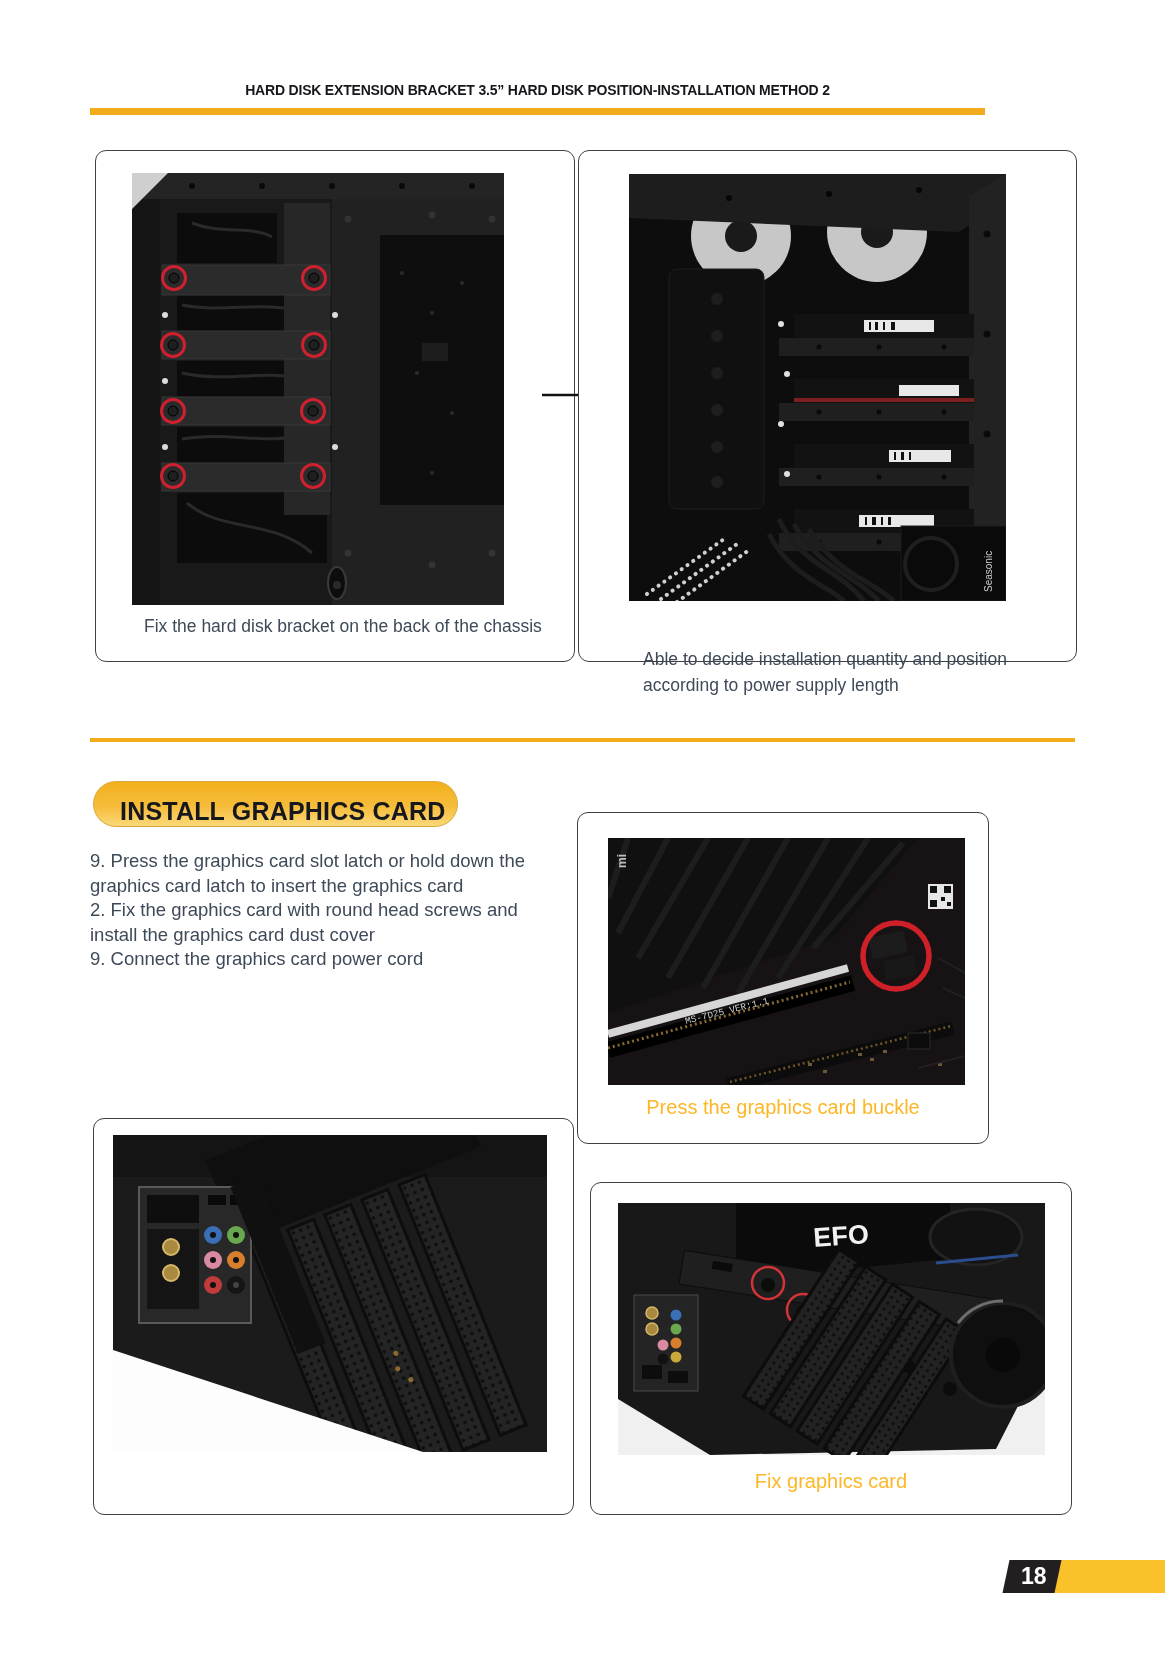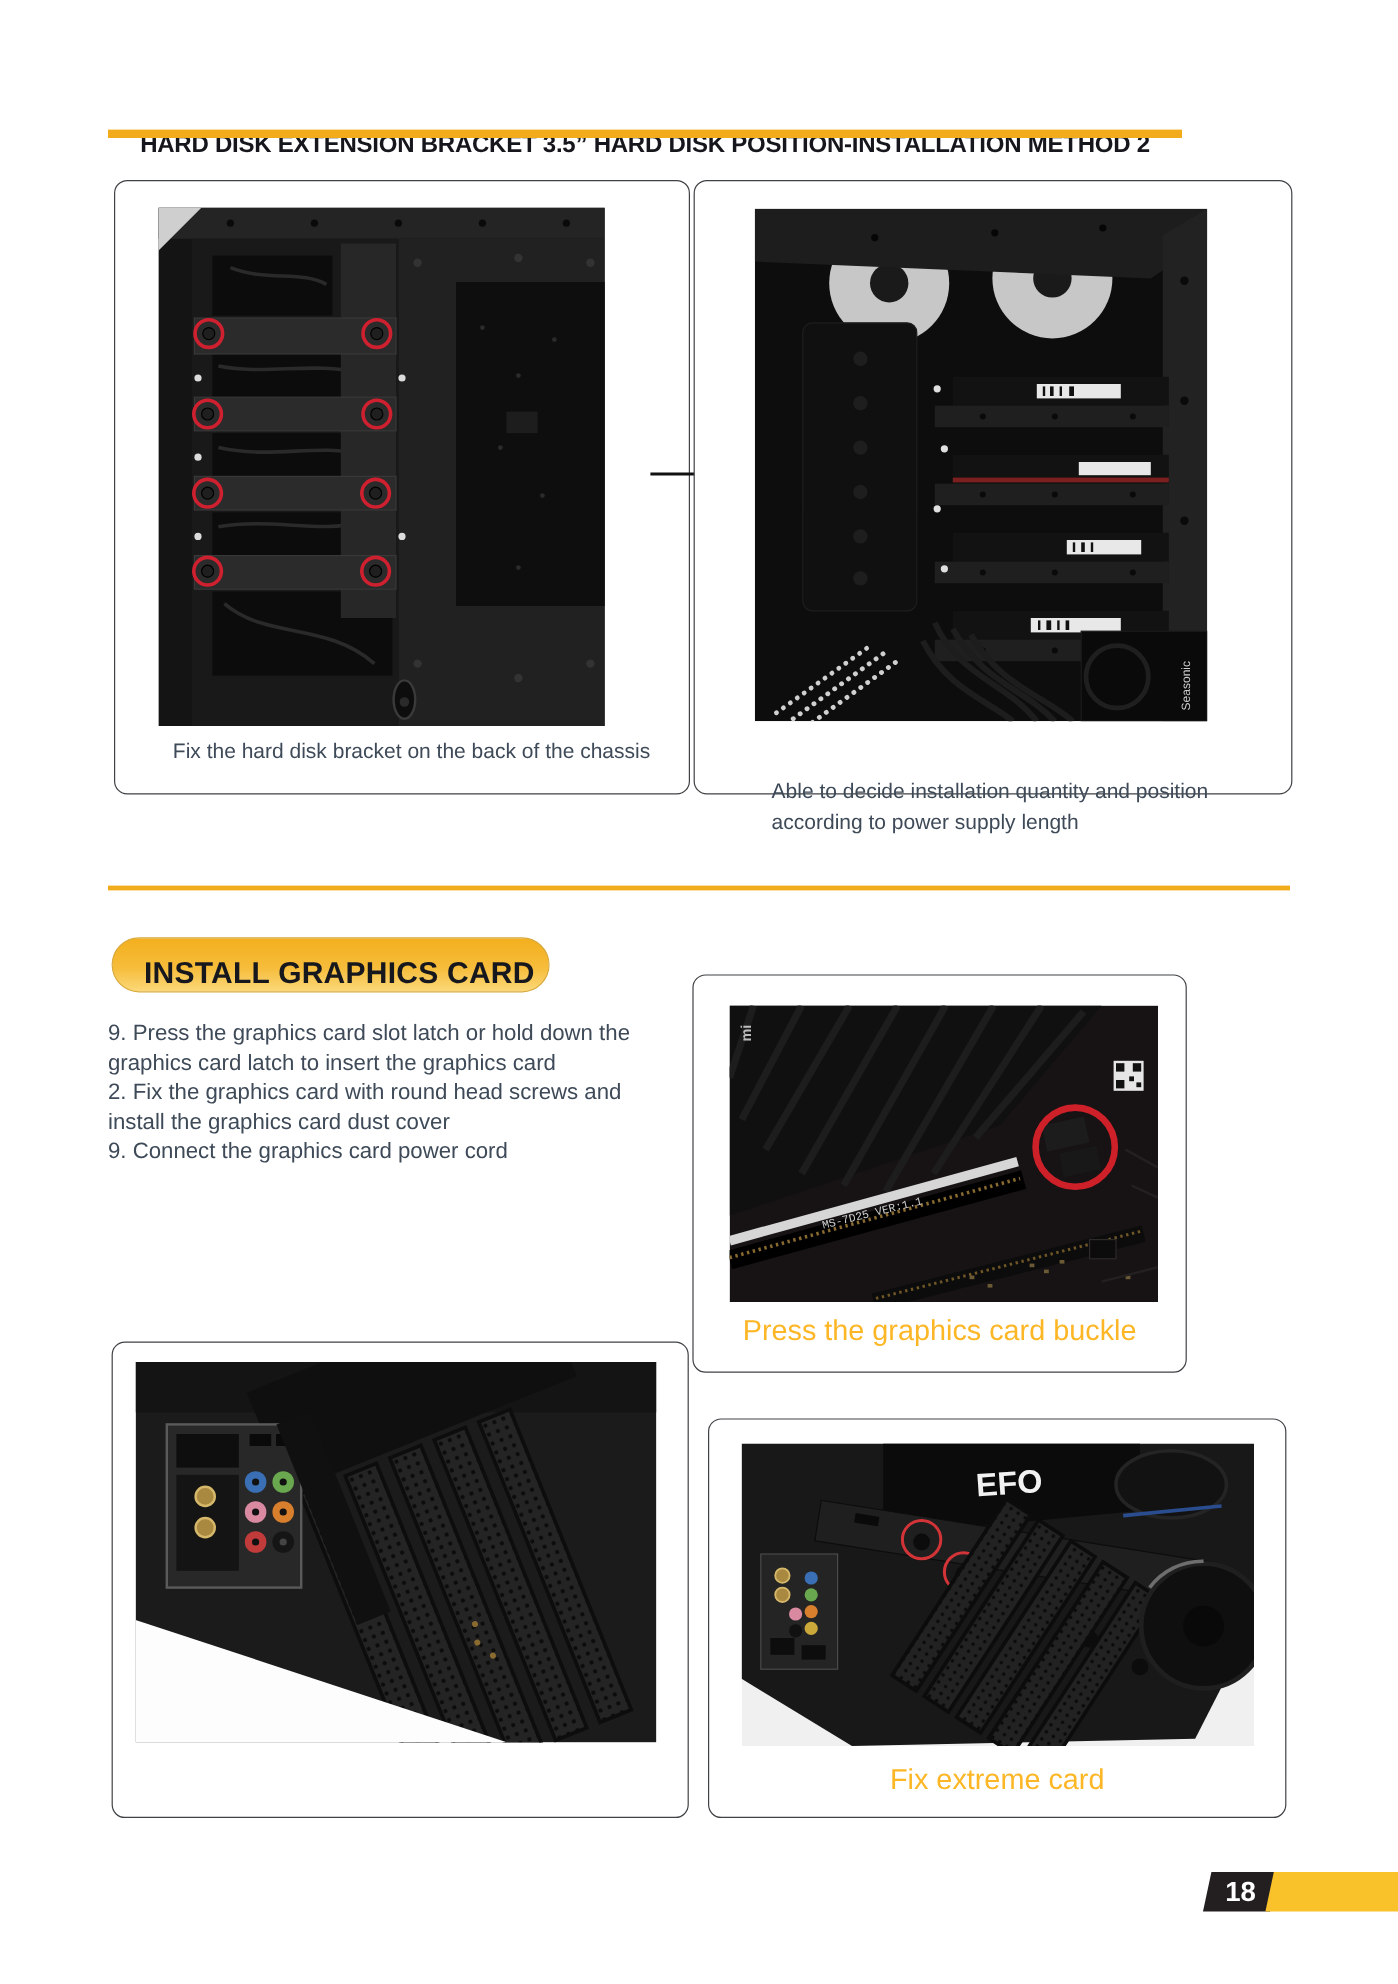--- a/index.html
+++ b/index.html
@@ -4,37 +4,36 @@
 <style>
   html,body{margin:0;padding:0;background:#ffffff;}
   #page{
     position:relative;width:1165px;height:1653px;background:#ffffff;
     font-family:"Liberation Sans", sans-serif;overflow:hidden;
   }
   .abs{position:absolute;}
   
   #header-title{
     left:90px;top:82px;width:895px;text-align:center;
-    font-size:20px;font-weight:700;letter-spacing:-0.2px;color:#15171c;
+    font-size:14px;font-weight:700;letter-spacing:-0.2px;color:#15171c;
     white-space:nowrap;
-    margin-top:28px;
   }
   #header-underline{left:90px;top:108px;width:895px;height:7px;background:#F2AC1B;}
   
   .card{
     position:absolute;background:#fff;border:1.6px solid #3f4245;border-radius:11px;
   }
   .photo{position:absolute;}
   .photo svg{display:block;}
   .caption{
     position:absolute;font-size:17.5px;line-height:1.5;color:#3E4A58;
   }
   .caption-yellow{
     position:absolute;left:0;width:100%;text-align:center;
-    font-size:24px;color:#FDB726;font-weight:400;
+    font-size:20px;color:#FDB726;font-weight:400;
   }
   
   #divider{left:90px;top:738px;width:985px;height:3.5px;background:#F2AC1B;}
   
   #gpu-pill{
     left:93px;top:781px;width:365px;height:46px;border-radius:23px;
     background:linear-gradient(to bottom,#F3B01E 0%,#F6BC3A 55%,#FBD878 100%);
     border:1.5px solid #D9A93C;box-sizing:border-box;
     display:flex;align-items:flex-end;padding-left:26px;
     font-size:25px;font-weight:800;letter-spacing:0.2px;color:#17181d;
@@ -446,21 +445,21 @@
             <rect x="50" y="168" width="20" height="12" fill="#0d0d0d"></rect>
         </g>
 
         <g>
           <circle cx="385" cy="152" r="52" fill="#0f0f0f" stroke="#1f1f1f" stroke-width="4"></circle>
           <circle cx="385" cy="152" r="17" fill="#090909"></circle>
           <path d="M340,120 A55,55 0 0,1 385,98" stroke="#6e6e6e" stroke-width="3" fill="none"></path>
         </g>
       </svg>
     </div>
-    <div class="caption-yellow" style="top:287px;">Fix extreme card</div>
+    <div class="caption-yellow" style="top:287px;">Fix graphics card</div>
   </div>
 
   <div class="abs" id="page-num-black">
     <span>18</span>
   </div>
   <div class="abs" id="page-num-yellow"></div>
 
 </div>
 
 </body></html>

